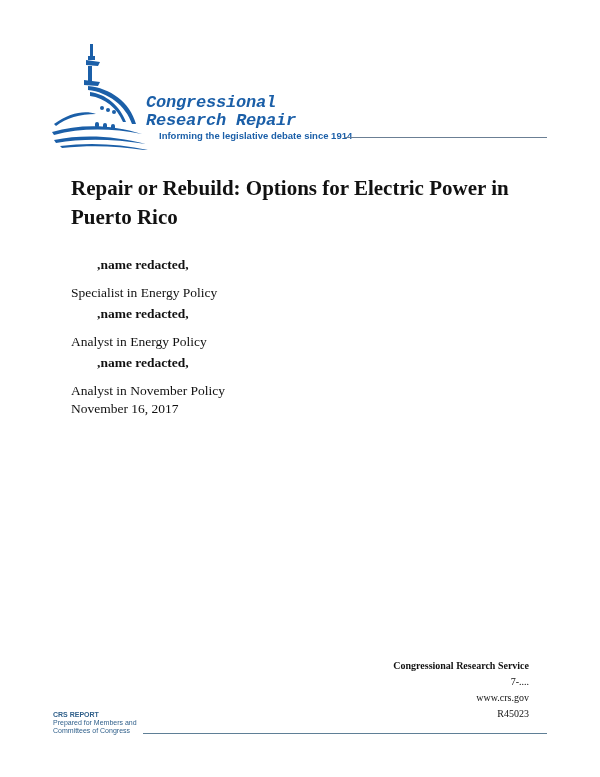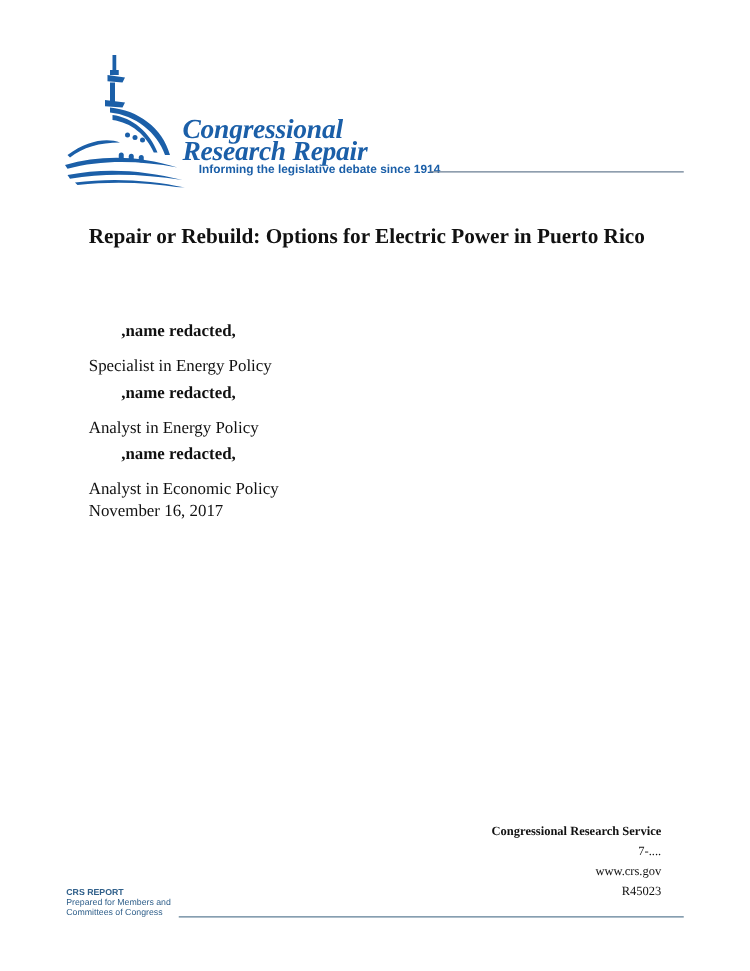--- a/index.html
+++ b/index.html
@@ -26,24 +26,24 @@
       position: absolute;
       left: 0;
       top: 0;
       width: 100px;
       height: 110px;
     }
     .logo-title {
       position: absolute;
       left: 96px;
       top: 54px;
-      font-family: Liberation Serif, serif;
+      font-family: Liberation Mono, monospace;
       font-weight: bold;
       font-style: italic;
-      font-size: 22px;
+      font-size: 17px;
       line-height: 18px;
       color: #1b5fa8;
       letter-spacing: -0.2px;
     }
     .logo-tagline {
       position: absolute;
       left: 109px;
       top: 90px;
       font-family: "Liberation Sans", "DejaVu Sans", sans-serif;
       font-size: 9.5px;
@@ -58,21 +58,21 @@
       width: 203px;
       height: 1px;
       background: #6b7f94;
     }
     .title {
       position: absolute;
       left: 71px;
       top: 174px;
       width: 470px;
       font-weight: bold;
-      font-size: 17px;
+      font-size: 21px;
       line-height: 29px;
       color: #111111;
       margin: 0;
     }
     .author {
       position: absolute;
       left: 71px;
       font-size: 13.5px;
       line-height: 17px;
     }
@@ -167,21 +167,21 @@
 <div class="author" style="top:256px;">
   <span class="name">,name redacted,</span>
   <span class="role">Specialist in Energy Policy</span>
 </div>
 <div class="author" style="top:305px;">
   <span class="name">,name redacted,</span>
   <span class="role">Analyst in Energy Policy</span>
 </div>
 <div class="author" style="top:354px;">
   <span class="name">,name redacted,</span>
-  <span class="role">Analyst in Economic Policy</span>
+  <span class="role">Analyst in November Policy</span>
 </div>
 
 <div class="date">November 16, 2017</div>
 
 <div class="footer-right">
   <div class="org">Congressional Research Service</div>
   <div>7-....</div>
   <div>www.crs.gov</div>
   <div>R45023</div>
 </div>

